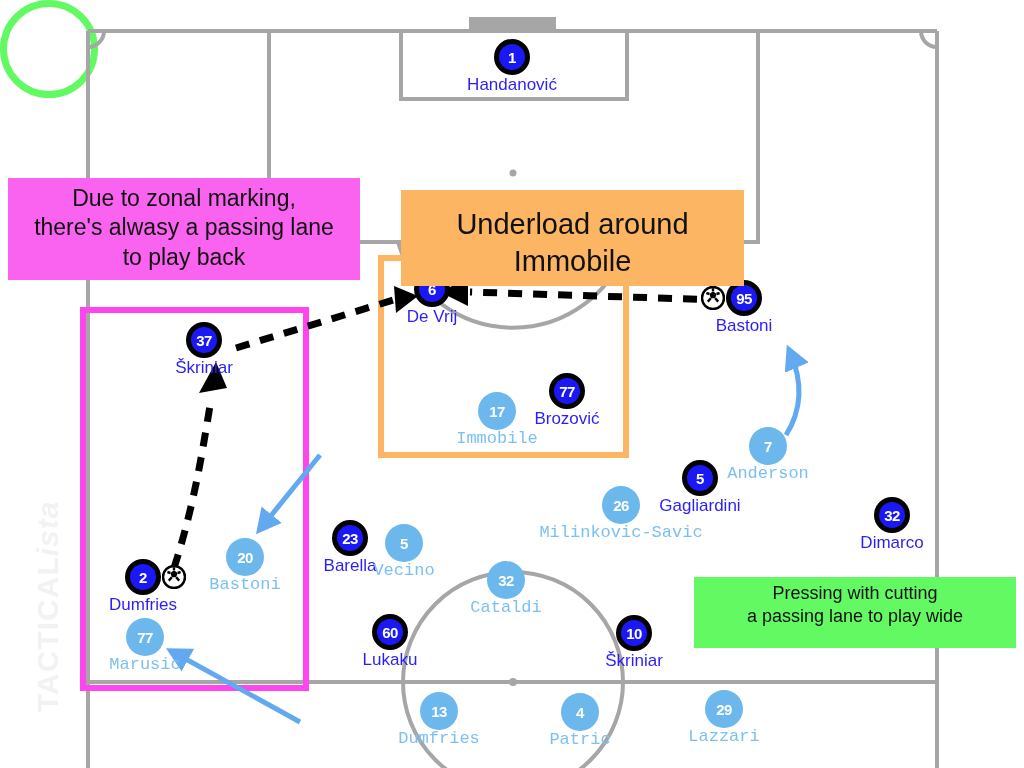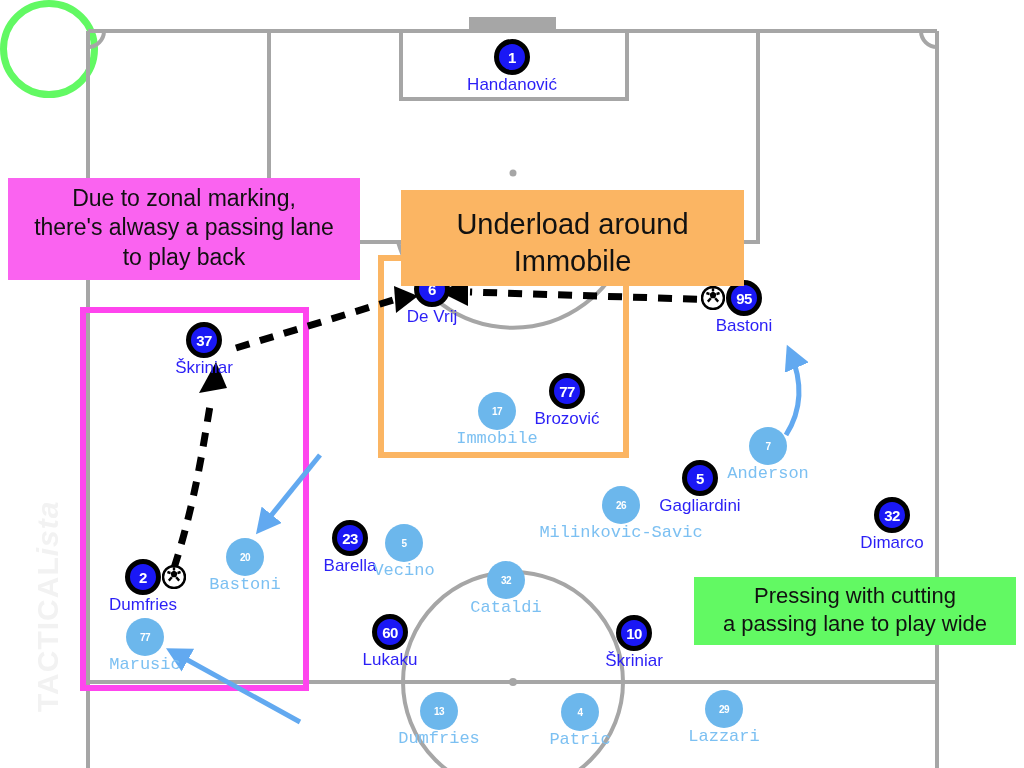--- a/index.html
+++ b/index.html
@@ -59,22 +59,22 @@
     left: 401px; top: 190px;
     width: 343px;
     background: #fbb563;
     font-size: 29px;
     padding: 16px 8px 6px 8px;
   }
   .callout-green {
     left: 694px; top: 577px;
     width: 322px;
     background: #62f963;
-    font-size: 22px;
-    padding: 5px 6px 7px 6px;
+    font-size: 18px;
+    padding: 5px 6px 20px 6px;
   }
 
   
   .zone-box {
     position: absolute;
     box-sizing: border-box;
     background: transparent;
   }
   .zone-pink { left: 80px; top: 307px; width: 229px; height: 384px; border: 6px solid #ff45ee; }
   .zone-orange { left: 378px; top: 255px; width: 251px; height: 203px; border: 6px solid #fbb563; }
@@ -104,21 +104,21 @@
   .team-home .token {
     width: 36px; height: 36px;
     background: #1a18f5;
     border: 5px solid #000000;
     font-size: 15px;
   }
   .team-away .token {
     width: 38px; height: 38px;
     background: #6cb7ec;
     border: none;
-    font-size: 10px;
+    font-size: 15px;
   }
   .pname {
     position: absolute;
     transform: translate(-50%, 0);
     top: 18px;
     white-space: nowrap;
     font-size: 17px;
   }
   .team-home .pname { color: #2b1ff6; }
   .team-away .pname { color: #7cc0f2; font-family: Liberation Mono, monospace; }

